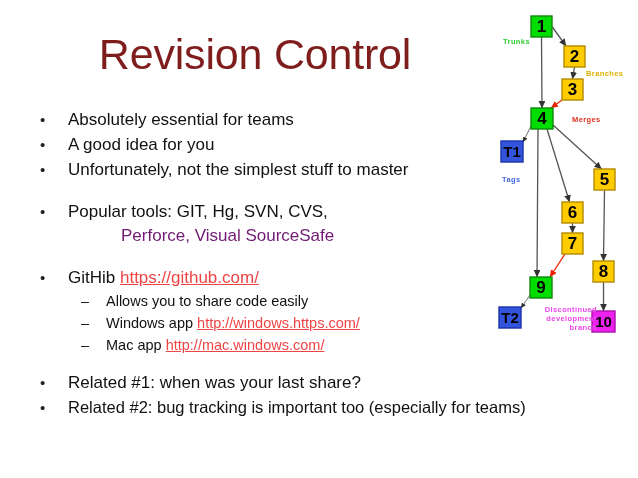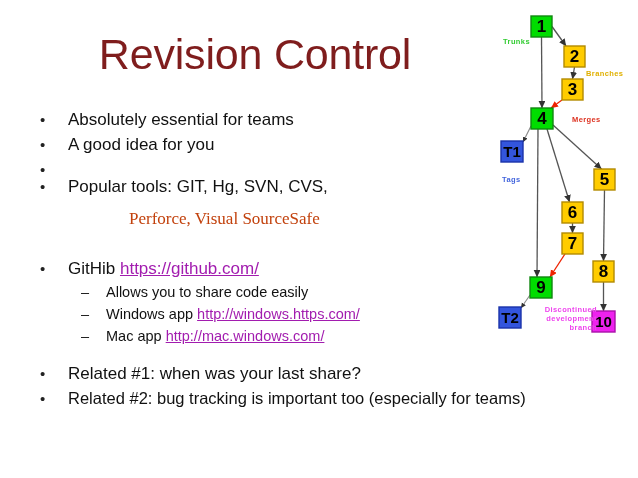--- a/index.html
+++ b/index.html
@@ -30,40 +30,39 @@
     line-height:25px;
     margin:0;
     white-space:nowrap;
   }
   .l1 .bul{
     position:absolute;left:12px;top:0;
     font-size:15px;line-height:25px;color:#222;
   }
   .l1.small{font-size:16.5px;}
   .cont{
-    font-size:17px;color:#c2410c;
-    padding-left:93px;line-height:24px;margin:8px;
-    white-space:nowrap;
-    font-family:Liberation Serif, serif;
+    font-size:17px;color:#701a75;
+    padding-left:93px;line-height:24px;margin:0;
+    white-space:nowrap;
   }
   .l2{
     position:relative;
     font-size:14.5px;color:#111111;
     padding-left:78px;
     line-height:22px;margin:0;
     white-space:nowrap;
   }
   .l2 .dash{
     position:absolute;left:53px;top:0;
     font-size:14.5px;line-height:22px;color:#222;
   }
   .spacer{height:17px;}
   .spacer-sm{height:14px;}
   a.lnk{
-    color:#a21caf;text-decoration:underline;
+    color:#ef4444;text-decoration:underline;
   }
 
   
   .diagram{
     position:absolute;left:492px;top:8px;width:146px;height:336px;
   }
   .diagram svg{display:block;}
   .nodetext{
     font-family:"Liberation Sans", sans-serif;
     font-size:17px;font-weight:700;fill:#000;
@@ -86,21 +85,21 @@
 
     <p class="l1">
       <span class="bul">•</span><span>Absolutely essential for teams</span>
     </p>
 
     <p class="l1">
       <span class="bul">•</span><span>A good idea for you</span>
     </p>
 
     <p class="l1">
-      <span class="bul">•</span>
+      <span class="bul">•</span><span>Unfortunately, not the simplest stuff to master</span>
     </p>
 
     <div class="spacer"></div>
 
     <p class="l1">
       <span class="bul">•</span><span>Popular tools: GIT, Hg, SVN, CVS,</span>
     </p>
 
     <p class="cont">Perforce, Visual SourceSafe</p>
 

